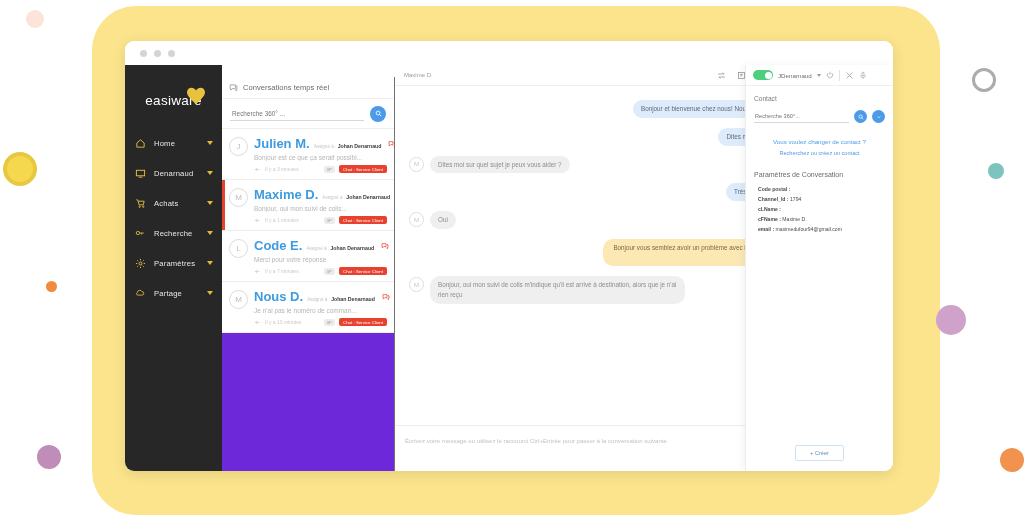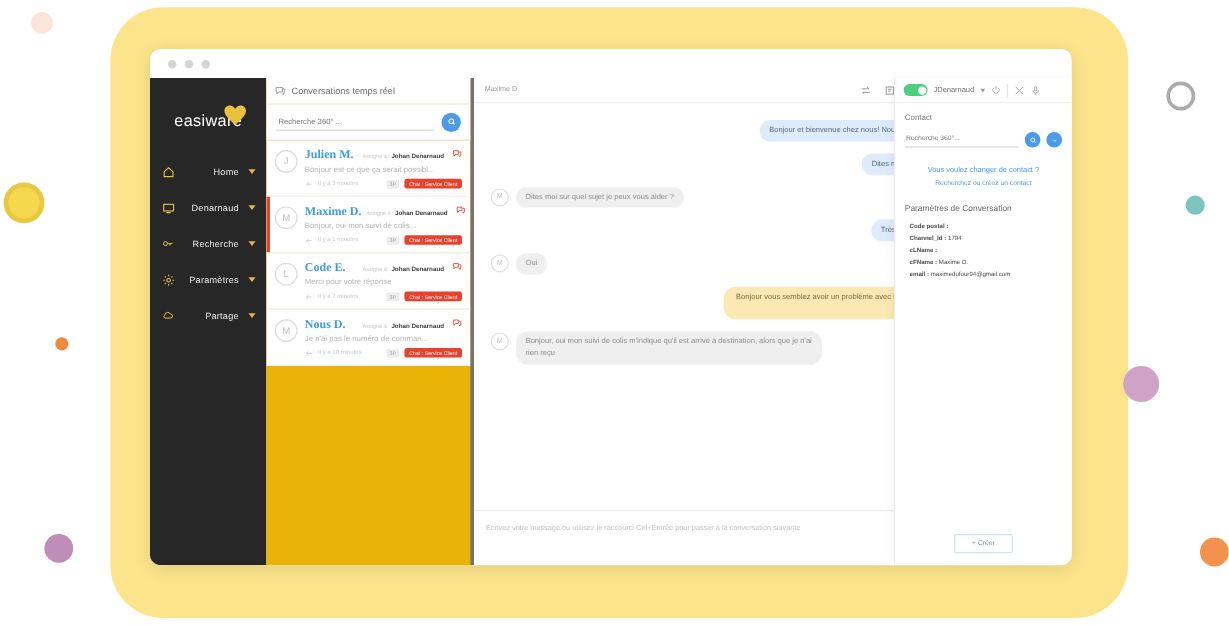--- a/index.html
+++ b/index.html
@@ -45,44 +45,44 @@
     width: 97px; background:#272727; color:#fff;
     padding-top: 14px; flex:0 0 97px;
   }
   .brand { display:flex; align-items:center; justify-content:center; gap:2px; padding: 14px 0 20px; position:relative; }
   .brand-text { font-size: 13.5px; letter-spacing:.3px; color:#fff; font-weight:400; }
   .brand-heart { position:absolute; right:16px; top:8px; }
   .nav-item {
     display:flex; align-items:center; height:30px; padding:0 9px; gap:8px; cursor:pointer;
   }
   .nav-ico { width:12px; height:12px; flex:0 0 12px; display:flex; align-items:center; justify-content:center; }
-  .nav-label { font-size:7.6px; color:#e9e9e9; flex:1; letter-spacing:.2px;text-align:right; }
+  .nav-label { font-size:7.6px; color:#e9e9e9; flex:1; letter-spacing:.2px; }
   .caret { width:0;height:0;border-left:3.2px solid transparent;border-right:3.2px solid transparent;border-top:4px solid #E4B93A; }
   .nav-item + .nav-item { margin-top: 0px; }
 
   
-  .convlist { width:173px; flex:0 0 173px; background:#eab308; border-right:3px solid #737373; display:flex; flex-direction:column; }
+  .convlist { width:173px; flex:0 0 173px; background:#6d28d9; border-right:1px solid #737373; display:flex; flex-direction:column;margin-top:12px; }
   .cl-head { height:22px; background:#fff; display:flex; align-items:center; gap:5px; padding-left:7px; border-bottom:1px solid #f0f0f0; }
   .cl-head-title { font-size:7.6px; color:#6b6b6b; }
   .cl-search { height:30px; background:#fff; display:flex; align-items:center; padding:0 8px; gap:6px; border-bottom:1px solid #ededed; }
   .cl-search input {
     flex:1; border:0; border-bottom:1px solid #d8d8d8; font-size:6.4px; color:#9a9a9a;
     padding:3px 0 3px 2px; background:transparent; outline:none; font-family:"Liberation Sans",sans-serif;
   }
   .round-btn { width:16px;height:16px;border-radius:50%;background:#4C9BE8;display:flex;align-items:center;justify-content:center;flex:0 0 16px; }
   .conv-scroll { flex:1; overflow:hidden; }
   .conv {
     background:#fff; border-bottom:1px solid #ededed; padding:7px 7px 6px 7px;
     display:flex; gap:6px; position:relative; cursor:pointer;
   }
   .conv.active::before { content:""; position:absolute; left:0; top:0; bottom:0; width:2.5px; background:#E8412E; }
   .avatar-c { width:19px;height:19px;border-radius:50%;border:1px solid #dcdcdc;display:flex;align-items:center;justify-content:center;font-size:8px;color:#bdbdbd;flex:0 0 19px;margin-top:1px; }
   .conv-main { flex:1; min-width:0; }
   .conv-top { display:flex; align-items:baseline; gap:4px; }
-  .conv-name { font-size:10px; color:#3E9BE0; font-weight:bold; flex:0 0 auto;font-family:Liberation Serif, serif; }
+  .conv-name { font-size:13px; color:#3E9BE0; font-weight:bold; flex:0 0 auto; }
   .conv-assign { font-size:4.6px; color:#c6c6c6; margin-left:auto; white-space:nowrap; }
   .conv-assign b { color:#3a3a3a; font-size:5.2px; }
   .conv-msg { font-size:6.5px; color:#b5b5b5; margin-top:3px; white-space:nowrap; overflow:hidden; text-overflow:ellipsis; }
   .conv-foot { display:flex; align-items:center; gap:4px; margin-top:4px; }
   .conv-time { font-size:5px; color:#c9c9c9; }
   .pill-gray { background:#ececec; color:#9e9e9e; font-size:4.4px; padding:1px 3px; border-radius:2px; }
   .pill-red { background:#E8412E; color:#fff; font-size:4.4px; padding:1.5px 4px; border-radius:2px; white-space:nowrap; }
   .conv-foot .spacer { flex:1; }
 
   
@@ -249,20 +249,31 @@
                 <svg width="11" height="11" viewBox="0 0 24 24" fill="none" stroke="#E8C23F" stroke-width="2">
                   <rect x="3" y="5" width="18" height="12"></rect>
                   <line x1="8" y1="20" x2="16" y2="20"></line>
                 </svg>
               </span>
               <span class="nav-label">Denarnaud</span>
               <span class="caret"></span>
             </div>
             <div class="nav-item">
               <span class="nav-ico">
+                <svg width="11" height="11" viewBox="0 0 24 24" fill="none" stroke="#E8C23F" stroke-width="2">
+                  <path d="M3 4h3l3 11h9l2-8H7"></path>
+                  <circle cx="10" cy="19" r="1.4"></circle>
+                  <circle cx="18" cy="19" r="1.4"></circle>
+                </svg>
+              </span>
+              <span class="nav-label">Achats</span>
+              <span class="caret"></span>
+            </div>
+            <div class="nav-item">
+              <span class="nav-ico">
                 <svg width="12" height="10" viewBox="0 0 24 24" fill="none" stroke="#E8C23F" stroke-width="2">
                   <circle cx="7" cy="12" r="4"></circle>
                   <line x1="11" y1="12" x2="21" y2="12"></line>
                   <line x1="16" y1="12" x2="16" y2="16"></line>
                 </svg>
               </span>
               <span class="nav-label">Recherche</span>
               <span class="caret"></span>
             </div>
             <div class="nav-item">

